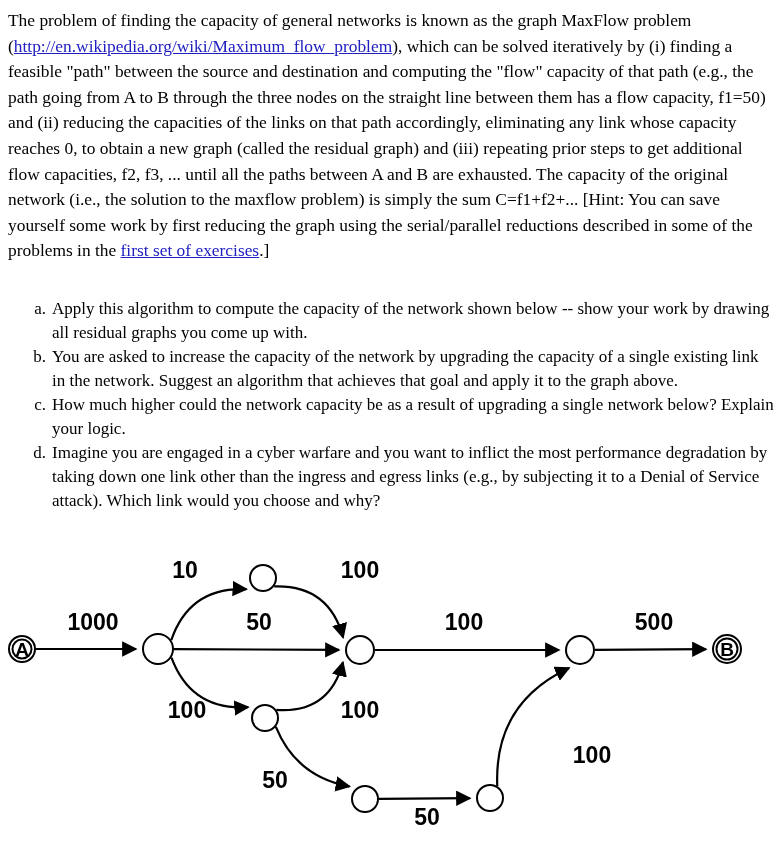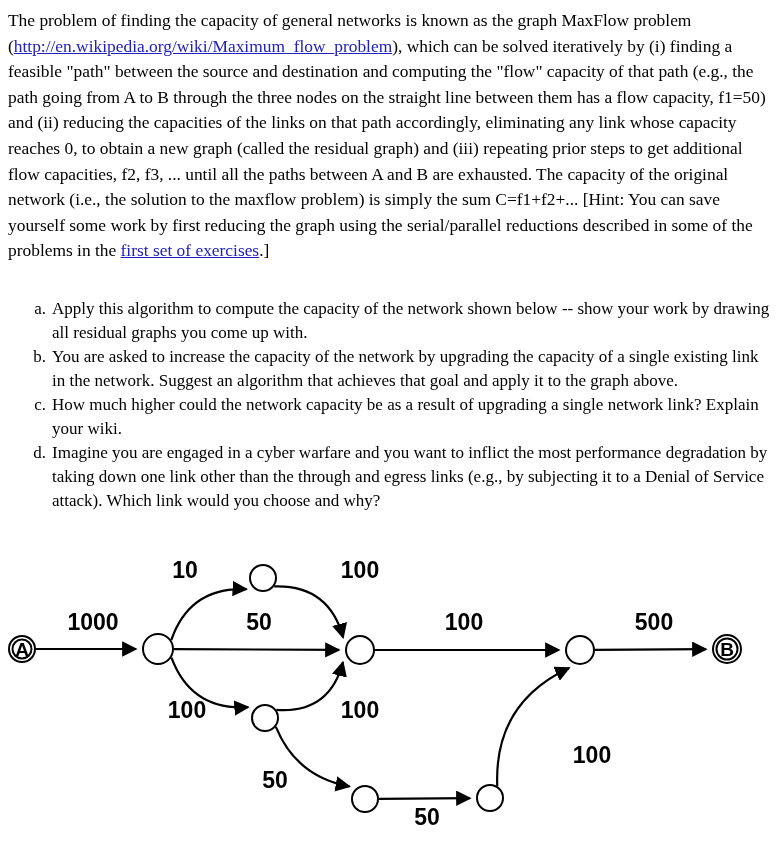--- a/index.html
+++ b/index.html
@@ -100,25 +100,25 @@
     <div class="qitem">
       <div class="qmark">a.</div>
       <div class="qtext">Apply this algorithm to compute the capacity of the network shown below -- show your work by drawing all residual graphs you come up with.</div>
     </div>
     <div class="qitem">
       <div class="qmark">b.</div>
       <div class="qtext">You are asked to increase the capacity of the network by upgrading the capacity of a single existing link in the network. Suggest an algorithm that achieves that goal and apply it to the graph above.</div>
     </div>
     <div class="qitem">
       <div class="qmark">c.</div>
-      <div class="qtext">How much higher could the network capacity be as a result of upgrading a single network link? Explain your wiki.</div>
+      <div class="qtext">How much higher could the network capacity be as a result of upgrading a single network below? Explain your logic.</div>
     </div>
     <div class="qitem">
       <div class="qmark">d.</div>
-      <div class="qtext">Imagine you are engaged in a cyber warfare and you want to inflict the most performance degradation by taking down one link other than the through and egress links (e.g., by subjecting it to a Denial of Service attack). Which link would you choose and why?</div>
+      <div class="qtext">Imagine you are engaged in a cyber warfare and you want to inflict the most performance degradation by taking down one link other than the ingress and egress links (e.g., by subjecting it to a Denial of Service attack). Which link would you choose and why?</div>
     </div>
   </div>
 
   <div id="diagram">
     <svg id="net" width="783" height="308" viewBox="0 545 783 308" xmlns="http://www.w3.org/2000/svg">
       <defs>
         <marker id="arrow" viewBox="0 0 10 10" refX="9" refY="5" markerWidth="7" markerHeight="7" orient="auto-start-reverse">
           <path d="M 0 0 L 10 5 L 0 10 z" fill="#000000"></path>
         </marker>
       </defs>

